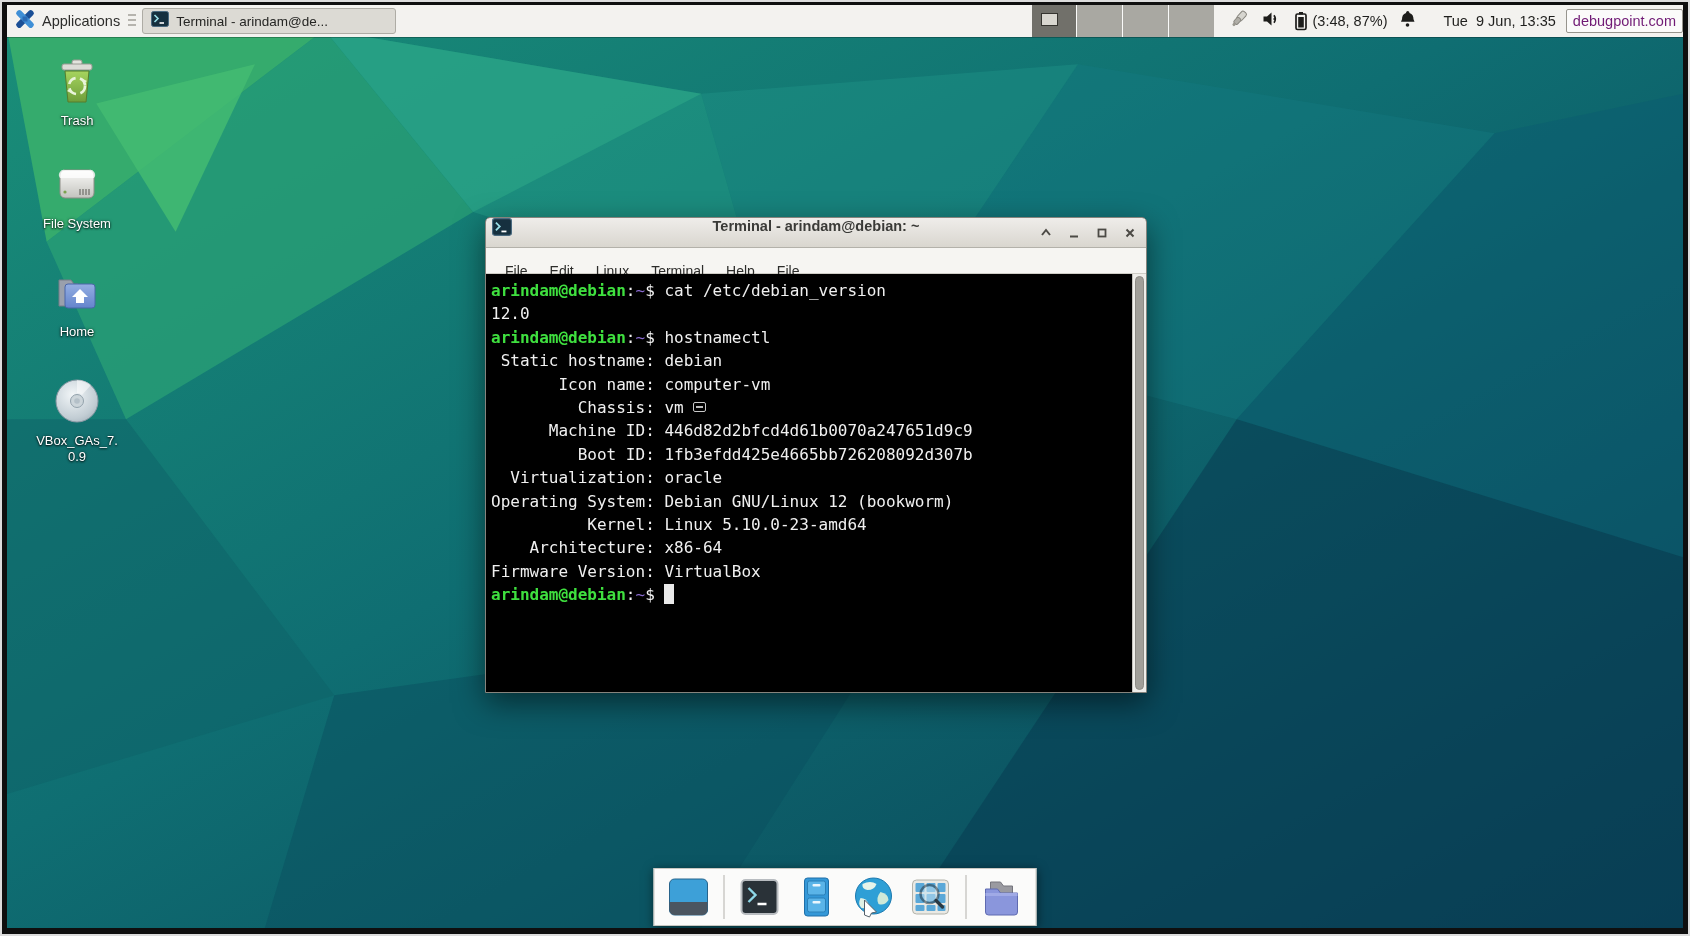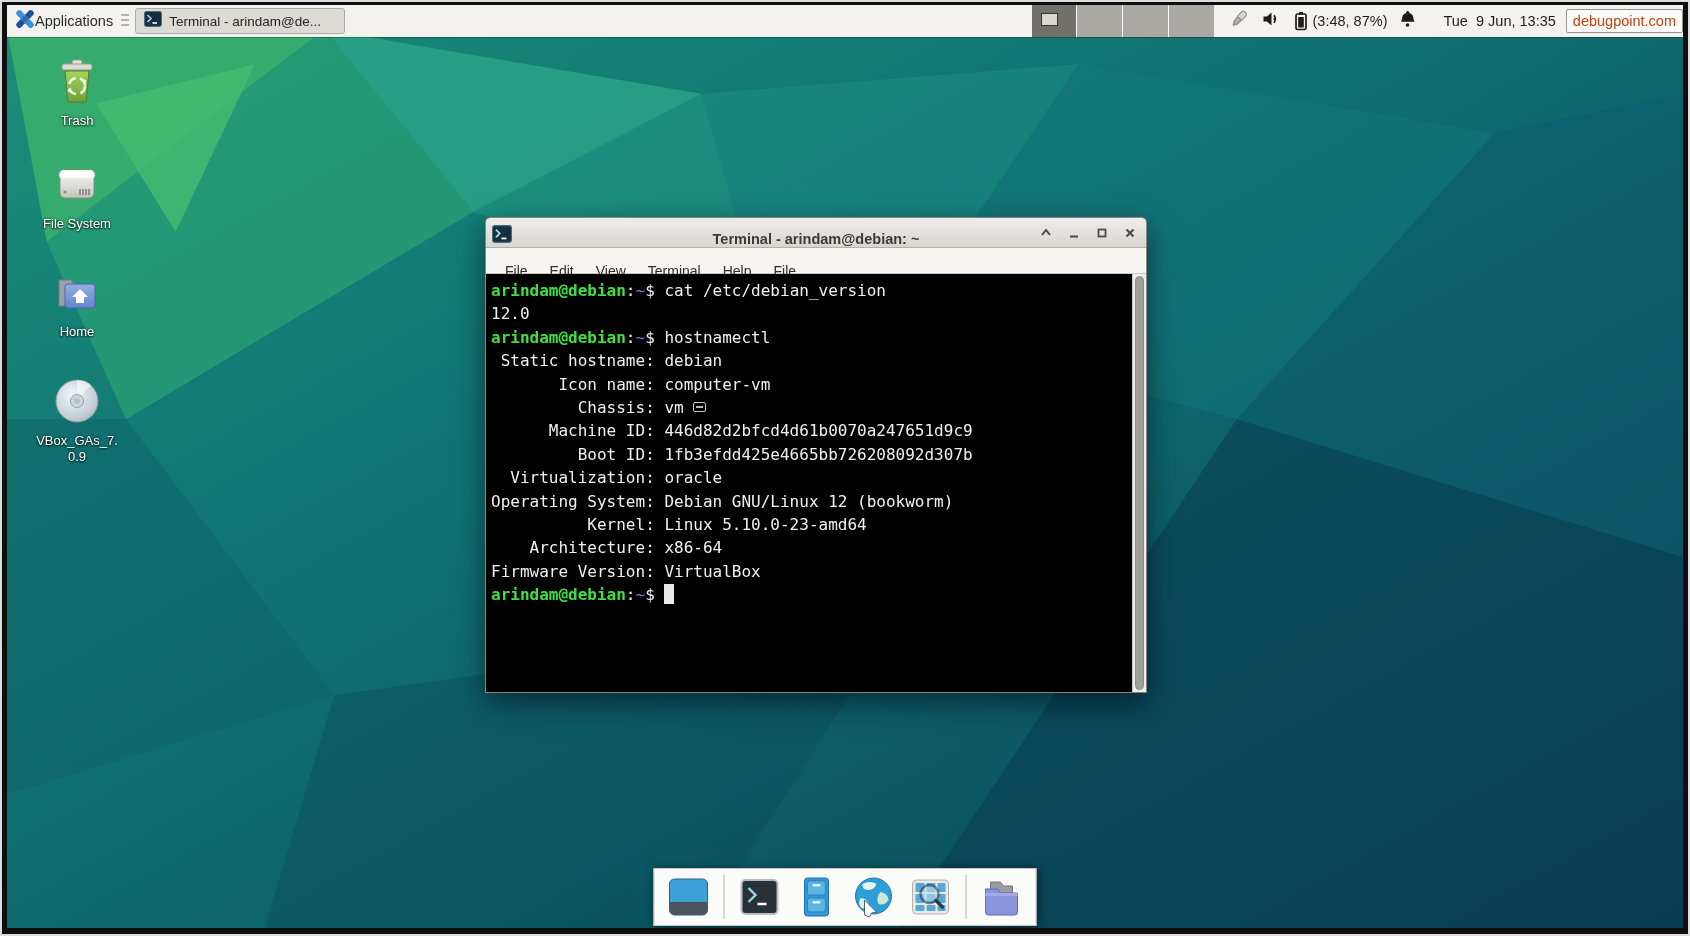--- a/index.html
+++ b/index.html
@@ -7,58 +7,58 @@
   .screen { position:absolute; inset:0; background:#0f0f0f; border:2px solid #dcdcdc; overflow:hidden; }
   .inner  { position:absolute; left:5px; top:3px; right:5px; bottom:6px; overflow:hidden; }
 
   
   .wallpaper { position:absolute; inset:0; }
   .wallpaper svg { display:block; width:100%; height:100%; }
 
   
   .top-panel { position:absolute; left:0; top:0; right:0; height:32px; background:#f3f2ef;
     display:flex; align-items:center; box-shadow:0 1px 0 rgba(0,0,0,.25); z-index:50; }
-  .app-btn { display:flex; align-items:center; height:32px; padding:0 6px 0 8px; cursor:default; }
+  .app-btn { display:flex; align-items:center; gap:7px; height:32px; padding:0 6px 0 8px; cursor:default; }
   .app-btn .label { font-size:14.5px; color:#2d2d2b; }
   .panel-handle { width:8px; height:18px; margin:0 2px;
     background:repeating-linear-gradient(#b6b4ae 0 2px, transparent 2px 5px); background-size:8px 14px; background-position:center; background-repeat:no-repeat; }
-  .task-btn { display:flex; align-items:center; gap:7px; height:26px; width:210px; margin-left:4px; padding:0 8px;
+  .task-btn { display:flex; align-items:center; gap:7px; height:26px; width:254px; margin-left:4px; padding:0 8px;
     background:#dcdad4; border:1px solid #aeaca5; border-radius:3px; }
   .task-btn .label { font-size:13.5px; color:#262624; white-space:nowrap; overflow:hidden; text-overflow:clip; }
   .panel-spacer { flex:1; }
 
   .pager { display:flex; height:32px; width:182px; }
   .pager-cell { flex:1; background:#a9a8a2; border-left:1px solid #fbfbfa; position:relative; }
   .pager-cell:first-child { border-left:none; }
   .pager-cell.active { background:#71706a; }
   .pager-win { position:absolute; left:9px; top:8px; width:17px; height:13px; background:#d9d7d0; border:1px solid #35342f; }
 
   .tray { display:flex; align-items:center; gap:11px; margin:0 10px 0 14px; }
   .battery-group { display:flex; align-items:center; gap:3px;justify-content:space-between; }
   .battery-text { font-size:14.5px; color:#1f1f1d; }
   .clock { font-size:14.5px; color:#1f1f1d; white-space:pre; margin:0 10px 0 16px; }
-  .badge { font-size:14.5px; color:#c2410c; background:#fbfbfa; border:1px solid #96948d; border-radius:2px;
+  .badge { font-size:14.5px; color:#701a75; background:#fbfbfa; border:1px solid #96948d; border-radius:2px;
     padding:3px 6px; margin-right:0; }
 
   
   .desktop-icon { position:absolute; width:96px; text-align:center; z-index:10; cursor:default; }
   .desktop-icon .di-label { margin-top:4px; font-size:13px; color:#ffffff; line-height:1.25;
     text-shadow:0 1px 2px rgba(0,0,0,.85), 0 0 3px rgba(0,0,0,.6); word-break:break-all; }
   .di-trash  { left:22px; top:52px; }
   .di-fs     { left:22px; top:155px; }
   .di-home   { left:22px; top:263px; }
   .di-vbox   { left:22px; top:372px; }
   .di-vbox .di-label { width:84px; margin-left:6px; }
 
   
   .terminal-window { position:absolute; left:478px; top:212px; width:662px; height:476px; z-index:20;
     border:1px solid #86847d; border-radius:5px 5px 0 0; box-shadow:0 10px 30px rgba(0,0,0,.5);
     display:flex; flex-direction:column; background:#000; }
   .titlebar { height:30px; background:linear-gradient(#efedea, #d9d6cf); border-radius:4px 4px 0 0;
-    border-bottom:1px solid #b3b1aa; position:relative; display:flex; align-items:flex-end; flex:0 0 30px; }
+    border-bottom:1px solid #b3b1aa; position:relative; display:flex; align-items:flex-start; flex:0 0 30px; }
   .titlebar .tb-icon { margin-left:6px; }
   .tb-title { position:absolute; left:0; right:0; text-align:center; font-size:14.5px; font-weight:bold; color:#3a3a37; }
   .tb-controls { position:absolute; right:8px; top:0; height:30px; display:flex; align-items:center; gap:12px; }
   .tb-btn { width:16px; height:16px; display:flex; align-items:center; justify-content:center; }
 
   .menubar { height:26px; background:#f6f5f2; border-bottom:1px solid #cfcdc6; display:flex; align-items:center;
     padding-left:8px; flex:0 0 26px; }
   .menu-item { font-size:14px; color:#2c2c2a; padding:0 11px;margin-top:21px; }
 
   .term-body { flex:1; display:flex; position:relative; background:#000; overflow:hidden; }
@@ -283,21 +283,21 @@
         <span class="tb-btn">
           <svg width="12" height="12" viewBox="0 0 12 12">
                 <path d="M2.5,2.5 L9.5,9.5 M9.5,2.5 L2.5,9.5" stroke="#4c4a45" stroke-width="2"></path>
               </svg>
         </span>
       </span>
     </div>
     <div class="menubar">
           <span class="menu-item">File</span>
           <span class="menu-item">Edit</span>
-          <span class="menu-item">View</span>
+          <span class="menu-item">Linux</span>
           <span class="menu-item">Terminal</span>
           <span class="menu-item">Help</span>
           <span class="menu-item">File</span>
         </div>
     <div class="term-body">
       <div class="term-output"><div class="term-line"><span class="seg-g">arindam@debian</span><span class="seg-w">:</span><span class="seg-p">~</span><span class="seg-w">$ </span><span class="seg-w">cat /etc/debian_version</span></div><div class="term-line"><span class="seg-w">12.0</span></div><div class="term-line"><span class="seg-g">arindam@debian</span><span class="seg-w">:</span><span class="seg-p">~</span><span class="seg-w">$ </span><span class="seg-w">hostnamectl</span></div><div class="term-line"><span class="seg-w"> Static hostname: debian</span></div><div class="term-line"><span class="seg-w">       Icon name: computer-vm</span></div><div class="term-line"><span class="seg-w">         Chassis: vm </span><span class="chassis-icon"></span></div><div class="term-line"><span class="seg-w">      Machine ID: 446d82d2bfcd4d61b0070a247651d9c9</span></div><div class="term-line"><span class="seg-w">         Boot ID: 1fb3efdd425e4665bb726208092d307b</span></div><div class="term-line"><span class="seg-w">  Virtualization: oracle</span></div><div class="term-line"><span class="seg-w">Operating System: Debian GNU/Linux 12 (bookworm)</span></div><div class="term-line"><span class="seg-w">          Kernel: Linux 5.10.0-23-amd64</span></div><div class="term-line"><span class="seg-w">    Architecture: x86-64</span></div><div class="term-line"><span class="seg-w">Firmware Version: VirtualBox</span></div><div class="term-line"><span class="seg-g">arindam@debian</span><span class="seg-w">:</span><span class="seg-p">~</span><span class="seg-w">$ </span><span class="cursor"></span></div></div>
       <div class="term-scrollbar">
         <div class="term-thumb"></div>
       </div>
     </div>

